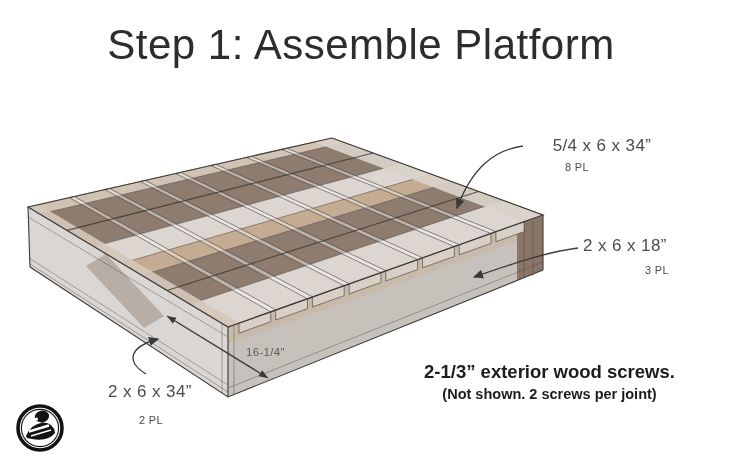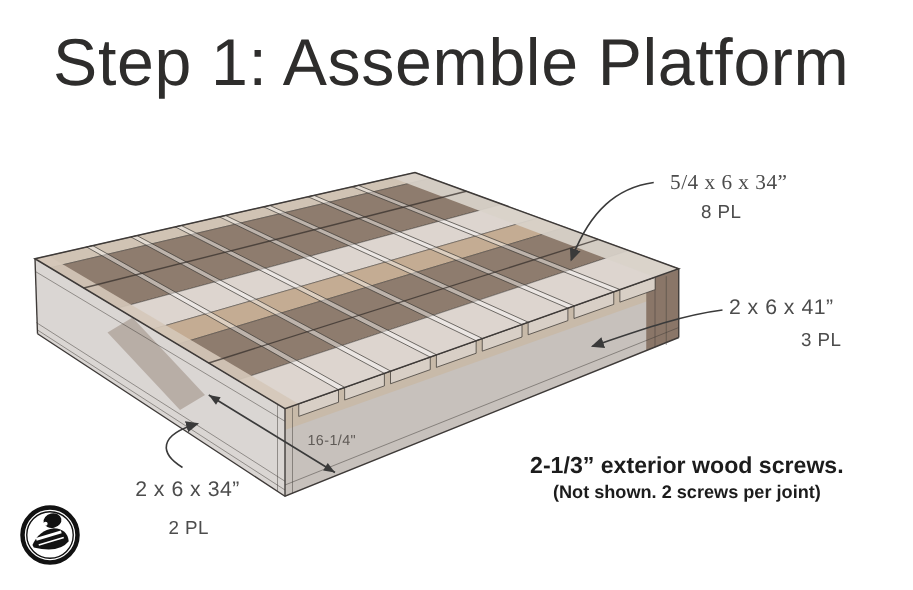--- a/index.html
+++ b/index.html
@@ -1,29 +1,29 @@
 <!DOCTYPE html>
 <html style="--title_text: #2e2d2c; --label_text: #4c4c4c; --note_bold_text: #1c1c1c; --wood_edge: #d0c3b4; --wood_brown: #8e7c6e; --wood_light: #ddd5cf; --wood_tan: #c4ac93; --face_gray: #c7c1bc; --rail_top_tan: #c8baa9; --slat_end: #d8cfc6; --dark_side: #8a7668; --outline: #3e3a38; --arrow_color: #3a3a3a;"><head>
 <meta charset="utf-8">
 <style>
   html,body{margin:0;padding:0;background:#fff;}
   #page{position:relative;width:730px;height:472px;background:#fff;overflow:hidden;
         font-family:"Liberation Sans","DejaVu Sans",sans-serif;}
 
   
   .title{position:absolute;top:22px;left:0;right:8px;text-align:center;
-         font-size:53px;font-weight:100;letter-spacing:0.5px;
+         font-size:42px;font-weight:100;letter-spacing:0.5px;
          color:var(--title_text,#2e2d2c);line-height:1.1;}
 
   
   .callout{position:absolute;transform:translateX(-50%);text-align:center;
            color:var(--label_text,#4c4c4c);font-weight:300;white-space:nowrap;}
   .dim{font-size:17px;letter-spacing:0.4px;}
-  .qty{font-size:15px;letter-spacing:0.4px;}
-  #co-slats-dim{left:583px;top:136px;font-family:Liberation Serif, serif;}
+  .qty{font-size:11px;letter-spacing:0.4px;}
+  #co-slats-dim{left:602px;top:136px;}
   #co-slats-qty{left:577px;top:161px;}
   #co-rails-dim{left:625px;top:236px;}
   #co-rails-qty{left:625px;top:264px;margin-left:32px;}
   #co-sides-dim{left:150px;top:382px;}
   #co-sides-qty{left:151px;top:414px;}
 
   
   .note{position:absolute;left:407px;top:361px;width:285px;text-align:center;}
   .note .l1{font-size:17px;font-weight:300;color:var(--label_text,#4c4c4c);margin:0 0 7px 0;}
   .note .l2{font-size:18.5px;font-weight:bold;color:var(--note_bold_text,#1c1c1c);margin:0;}
@@ -133,21 +133,21 @@
     <g>
       <line class="arrow" x1="167" y1="316" x2="268" y2="378"></line>
       <polygon class="ah" points="268,378 258.5,376.3 262.2,370.3"></polygon>
       <polygon class="ah" points="167,316 176.5,317.7 172.8,323.7"></polygon>
     </g>
     <text class="dimtext" x="246" y="356">16-1/4"</text>
   </svg>
 
   <div class="callout dim" id="co-slats-dim">5/4 x 6 x 34”</div>
   <div class="callout qty" id="co-slats-qty">8 PL</div>
-  <div class="callout dim" id="co-rails-dim">2 x 6 x 41”</div>
+  <div class="callout dim" id="co-rails-dim">2 x 6 x 18”</div>
   <div class="callout qty" id="co-rails-qty">3 PL</div>
   <div class="callout dim" id="co-sides-dim">2 x 6 x 34”</div>
   <div class="callout qty" id="co-sides-qty">2 PL</div>
 
   <div class="note">
     <p class="l2">2-1/3” exterior wood screws.</p>
     <p class="l3">(Not shown. 2 screws per joint)</p>
   </div>
 
   <svg width="52" height="52" viewBox="0 0 52 52" style="position:absolute;left:14px;top:402px">

